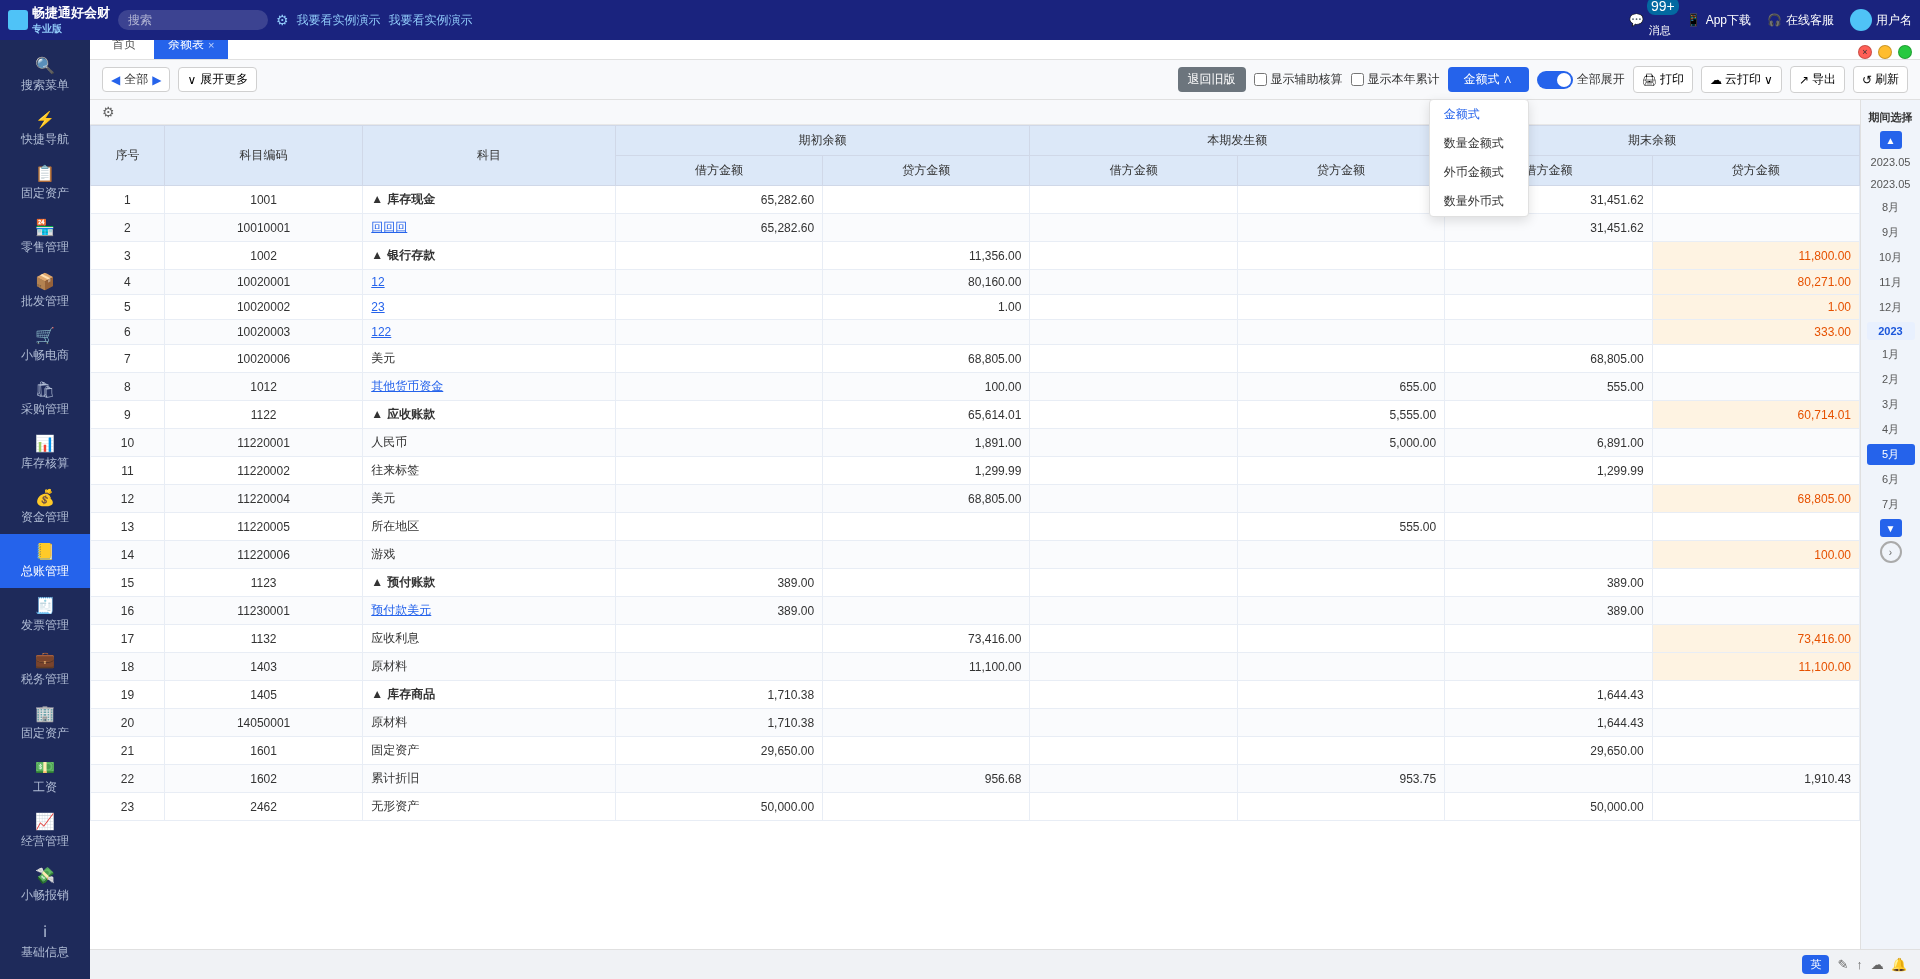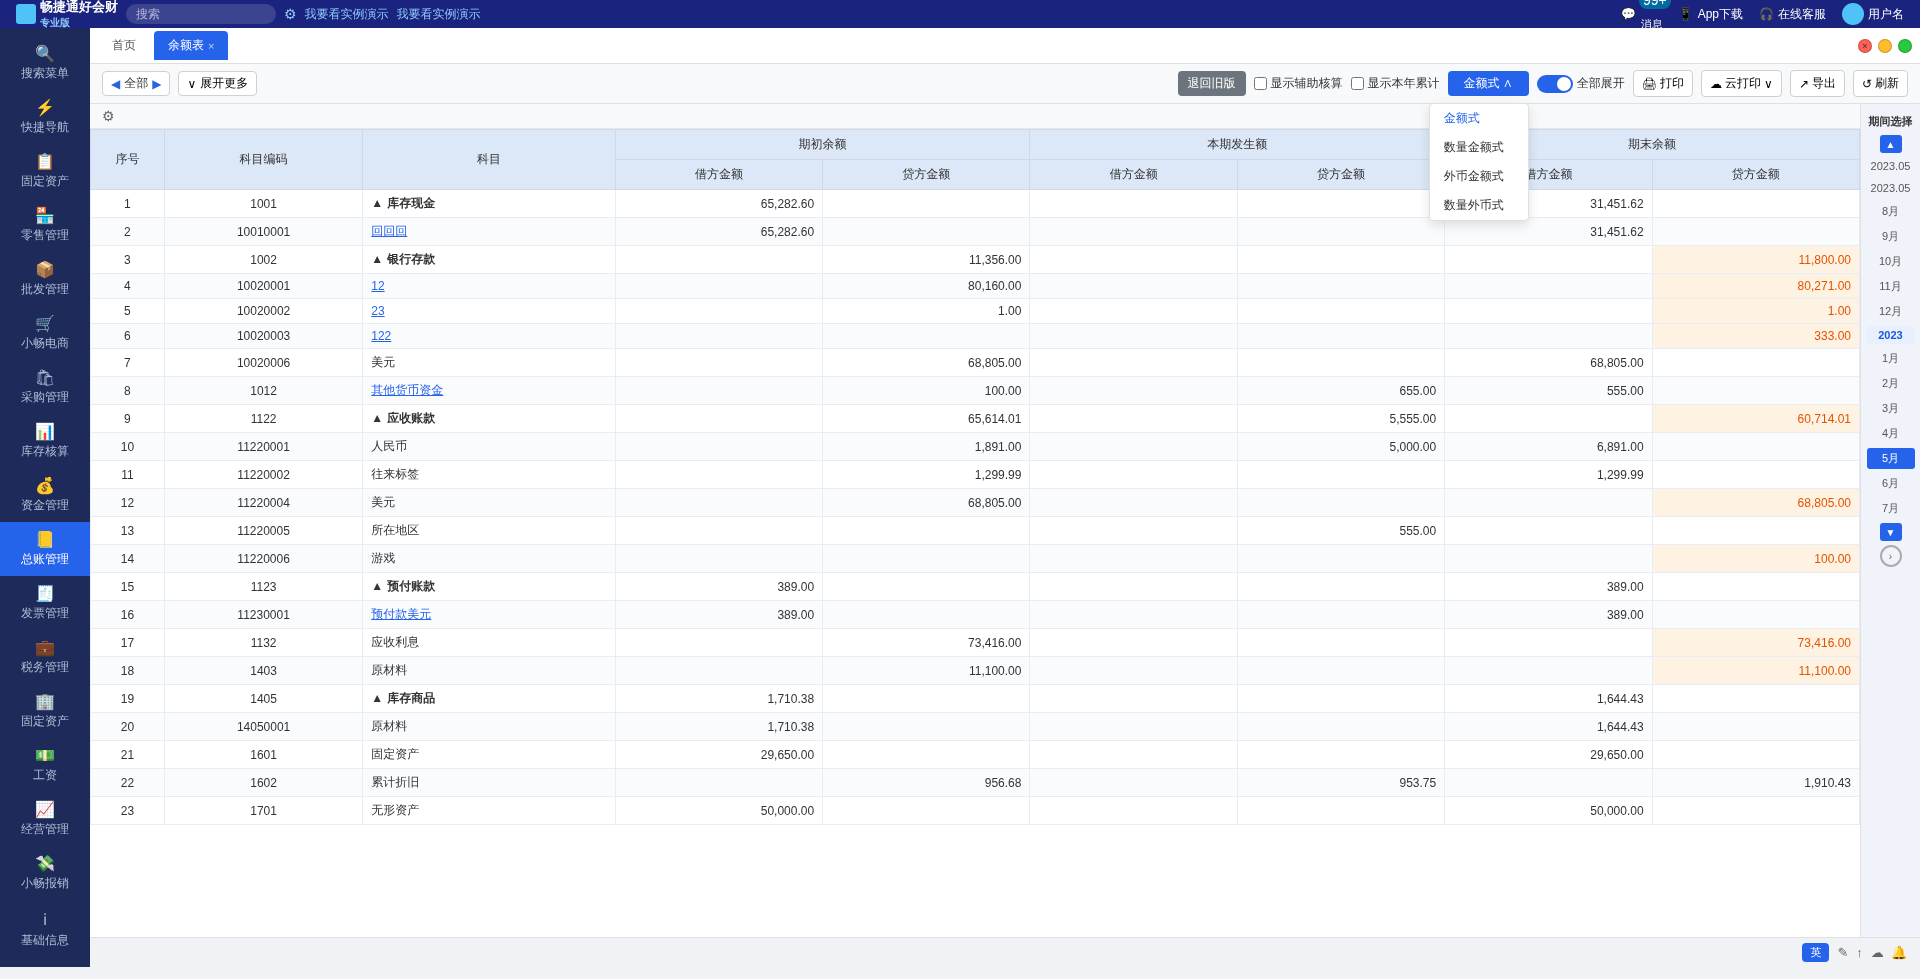--- a/index.html
+++ b/index.html
@@ -1,24 +1,24 @@
 <!DOCTYPE html>
 <html><head>
   <meta charset="utf-8">
   <style>
     * { box-sizing: border-box; margin: 0; padding: 0; font-family: 'Microsoft YaHei', Arial, sans-serif; }
     body { background: #f0f2f5; font-size: 12px; color: #333; overflow: hidden; height: 979px; }
 
     
     .top-header {
-      height: 28px;
+      height: 40px;
       background: #1a237e;
       display: flex;
       align-items: center;
-      padding: 0 16px;
+      padding: 0 8px;
       color: #fff;
       justify-content: space-between;
     }
     .top-header-left { display: flex; align-items: center; gap: 8px; }
     .app-logo { font-size: 13px; font-weight: bold; display: flex; align-items: center; gap: 4px; }
     .app-logo-icon { width: 20px; height: 20px; background: #4fc3f7; border-radius: 3px; }
     .search-bar { background: rgba(255,255,255,0.15); border: none; border-radius: 12px; padding: 3px 10px; color: #fff; font-size: 12px; width: 150px; }
     .search-bar::placeholder { color: rgba(255,255,255,0.6); }
     .demo-link { color: #90caf9; font-size: 12px; cursor: pointer; display: flex; align-items: center; gap: 4px; }
     .top-header-right { display: flex; align-items: center; gap: 16px; font-size: 12px; }
@@ -55,23 +55,23 @@
     .sidebar-item-icon { font-size: 16px; }
 
     
     .content-area { flex: 1; display: flex; flex-direction: column; overflow: hidden; }
 
     
     .tabs-bar {
       background: #fff;
       border-bottom: 1px solid #e0e0e0;
       display: flex;
-      align-items: center;
+      align-items: flex-end;
       padding: 0 8px;
-      height: 36px;
+      height: 20px;
       gap: 4px;
     }
     .tab-item {
       padding: 6px 14px;
       border-radius: 4px 4px 0 0;
       cursor: pointer;
       font-size: 12px;
       color: #555;
       display: flex;
       align-items: center;
@@ -670,21 +670,21 @@
                 <td class="account-name">累计折旧</td>
                 <td class="num"></td>
                 <td class="num">956.68</td>
                 <td class="num"></td>
                 <td class="num">953.75</td>
                 <td class="num"></td>
                 <td class="num">1,910.43</td>
               </tr>
               <tr>
                 <td class="center">23</td>
-                <td class="center account-code">1701</td>
+                <td class="center account-code">2462</td>
                 <td class="account-name">无形资产</td>
                 <td class="num">50,000.00</td>
                 <td class="num"></td>
                 <td class="num"></td>
                 <td class="num"></td>
                 <td class="num">50,000.00</td>
                 <td class="num"></td>
               </tr>
             </tbody>
         </table>

